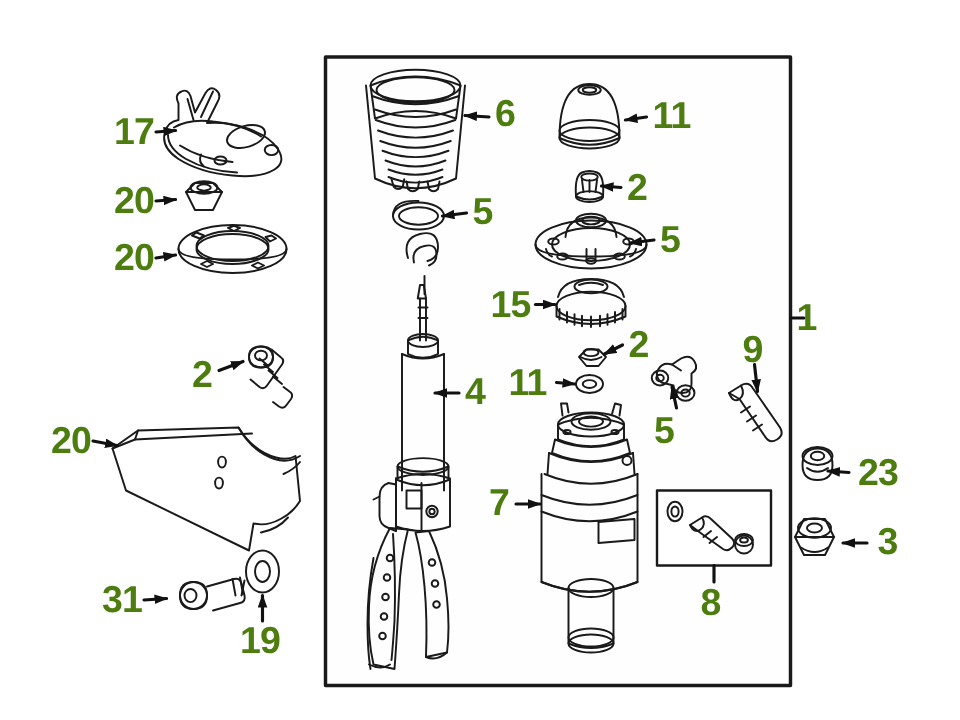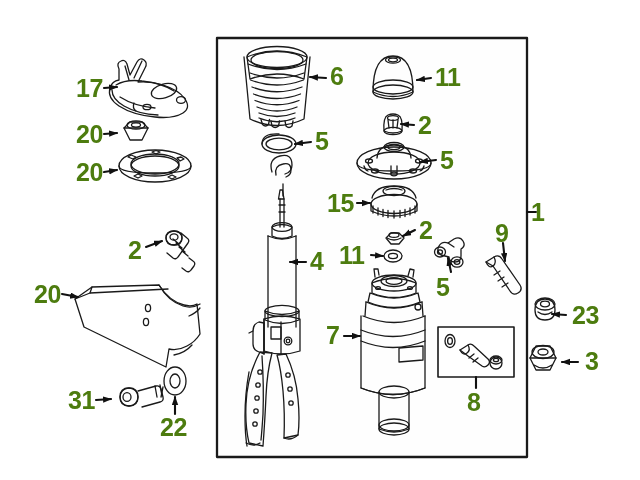--- a/index.html
+++ b/index.html
@@ -353,16 +353,16 @@
   <div class="lbl" style="left:419px;top:218px">2</div>
   <div class="lbl" style="left:327px;top:191px">15</div>
   <div class="lbl" style="left:440px;top:148px">5</div>
   <div class="lbl" style="left:418px;top:113px">2</div>
   <div class="lbl" style="left:435px;top:65px">11</div>
   <div class="lbl" style="left:76px;top:76px">17</div>
   <div class="lbl" style="left:76px;top:160px">20</div>
   <div class="lbl" style="left:76px;top:122px">20</div>
   <div class="lbl" style="left:34px;top:282px">20</div>
   <div class="lbl" style="left:68px;top:388px">31</div>
-  <div class="lbl" style="left:160px;top:415px">22</div>
+  <div class="lbl" style="left:160px;top:415px">19</div>
   <div class="lbl" style="left:572px;top:303px">23</div>
 
 </div>
 
 </body></html>

